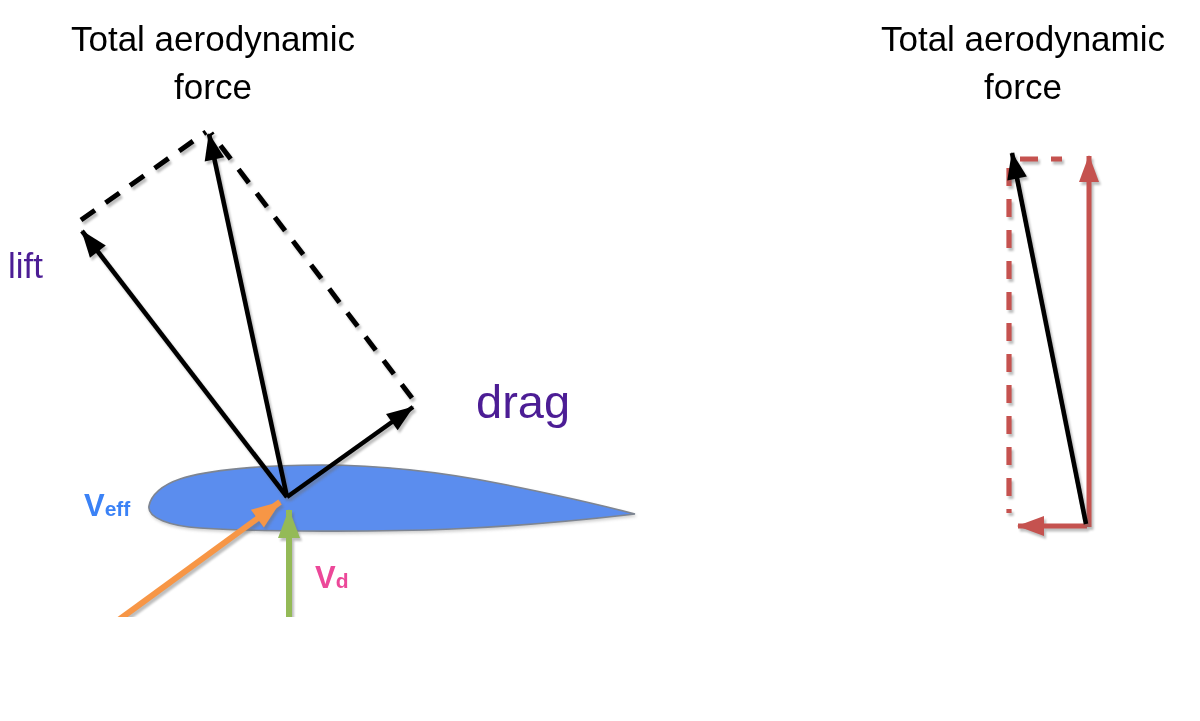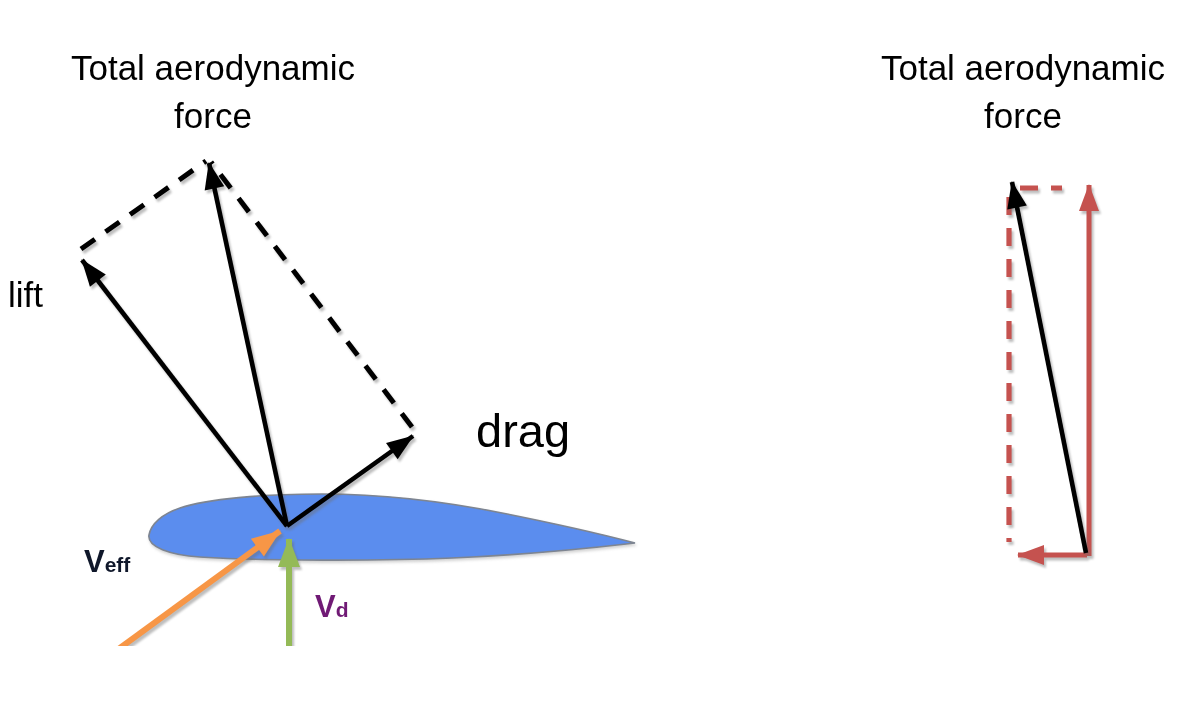--- a/index.html
+++ b/index.html
@@ -2,24 +2,23 @@
 <html><head>
 <meta charset="utf-8">
 <style>
   html,body{margin:0;padding:0;background:#ffffff;}
   .stage{
     position:relative;
     width:1200px;height:617px;
     background:#ffffff;
     font-family:"Liberation Sans", sans-serif;
     overflow:hidden;
-    margin-top:29px;
   }
   .stage svg{position:absolute;left:0;top:0;}
-  .lbl{position:absolute;color:#000000;line-height:1;white-space:nowrap;}
+  .lbl{position:absolute;color:#4c1d95;line-height:1;white-space:nowrap;}
   .title{
     position:absolute;text-align:center;color:#000;
     font-size:35px;line-height:48px;white-space:pre-line;
   }
   .veclbl{position:absolute;font-weight:bold;font-size:31px;line-height:1;white-space:nowrap;}
   .veclbl .sub{font-size:21px;font-weight:bold;}
   .caption{
     position:absolute;text-align:center;font-weight:bold;
     font-size:32px;line-height:44px;color:#bd423f;white-space:pre-line;
   }
@@ -93,25 +92,25 @@
   <div class="title" style="left:60px;top:15px;width:306px;">Total aerodynamic
 force</div>
 
   <div class="title" style="left:868px;top:15px;width:310px;">Total aerodynamic
 force</div>
 
   <div class="lbl" style="left:8px;top:248px;font-size:35px;">lift</div>
 
   <div class="lbl" style="left:476px;top:378px;font-size:47px;">drag</div>
 
-  <div class="veclbl" style="left:84px;top:517px;color:#0f172a;">
+  <div class="veclbl" style="left:84px;top:490px;color:#3b82f6;">
     <span>V</span><span class="sub">eff</span>
   </div>
 
-  <div class="veclbl" style="left:315px;top:562px;color:#701a75;">
+  <div class="veclbl" style="left:315px;top:562px;color:#ec4899;">
     <span>V</span><span class="sub">d</span>
   </div>
 
   <div class="veclbl" style="left:102px;top:671px;color:#94ba57;text-decoration:underline;">
     <span>V</span><span class="sub">T</span>
   </div>
 
 
 </div>
 

